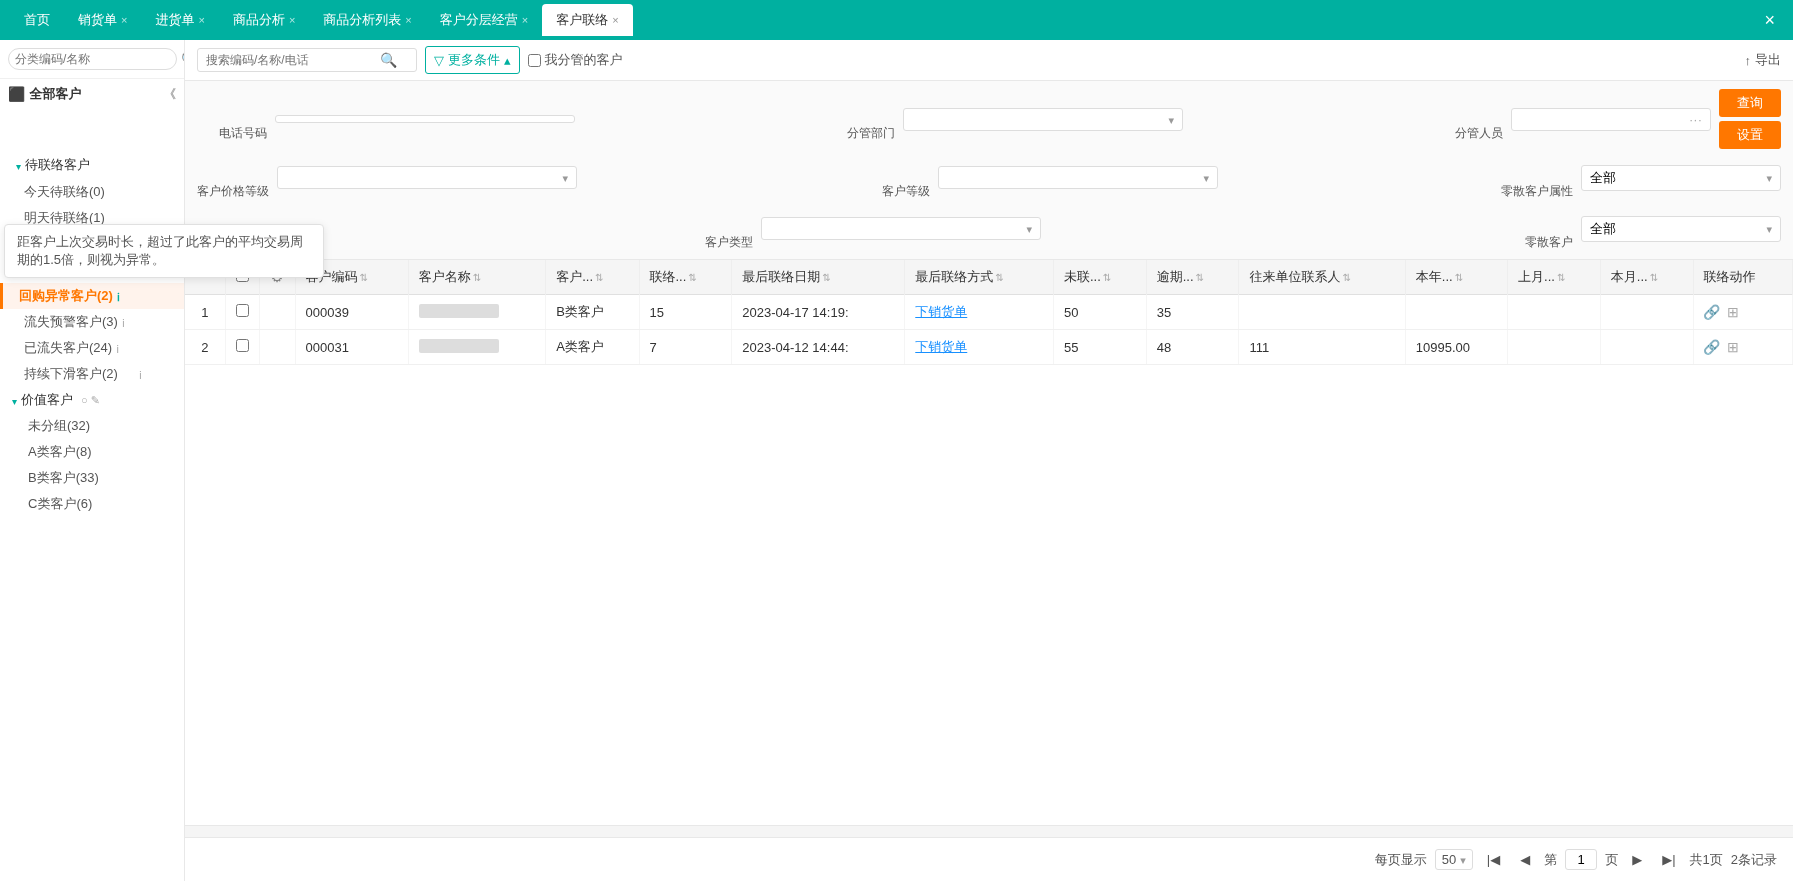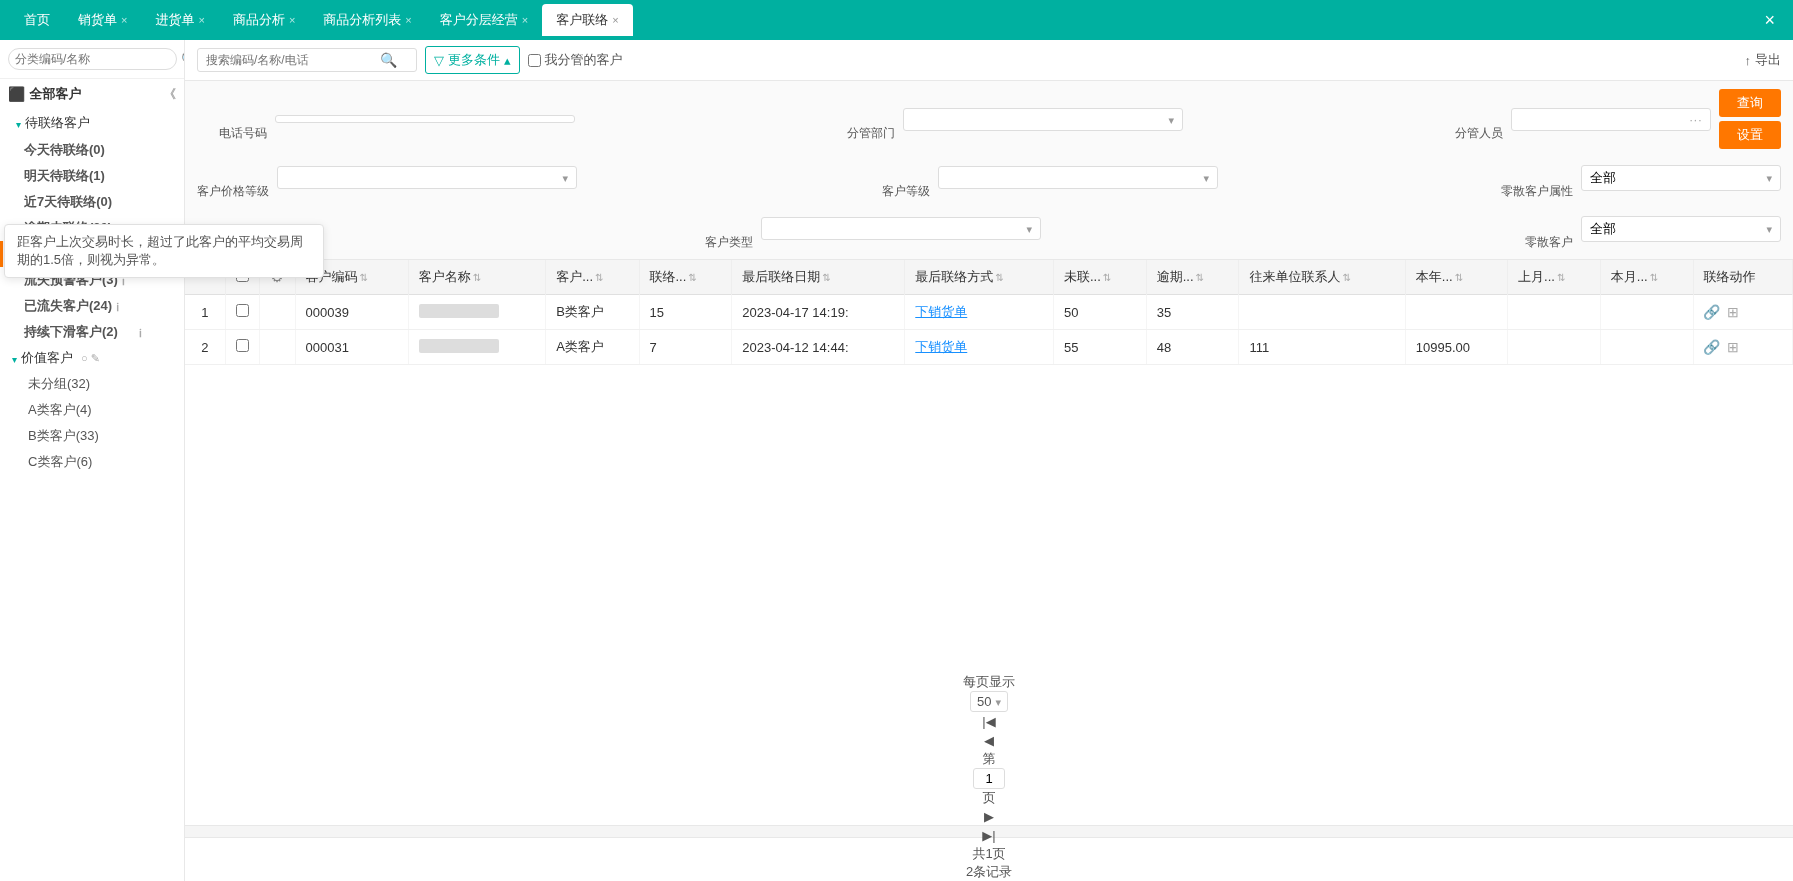--- a/index.html
+++ b/index.html
@@ -89,27 +89,27 @@
       cursor: pointer;
     }
     .sidebar-group-header {
       padding: 5px 8px 5px 16px;
       color: #333;
       cursor: pointer;
       display: flex;
       align-items: center;
       gap: 4px;
       font-size: 12px;
+      margin-top: 42px;
     }
     .sidebar-item {
       padding: 4px 8px 4px 24px;
       color: #555;
       cursor: pointer;
       font-size: 12px;
-      font-weight: bold;
     }
     .sidebar-item.active { background: #fff3ec; color: #ff7700; font-weight: bold; border-left: 3px solid #ff7700; }
     .sidebar-item-value { padding: 4px 8px 4px 28px; color: #555; cursor: pointer; font-size: 12px; }
     .group-label {
       padding: 4px 8px 4px 12px;
       color: #333;
       cursor: pointer;
       font-size: 12px;
       display: flex;
       align-items: center;
@@ -296,23 +296,23 @@
 
     
     .pagination {
       height: 44px;
       background: white;
       border-top: 1px solid #e8e8e8;
       display: flex;
       align-items: center;
       justify-content: flex-end;
       padding: 0 16px;
+      gap: 8px;
       font-size: 12px;
       color: #555;
-      flex-direction: column;
     }
     .page-size-select {
       display: flex;
       align-items: center;
       border: 1px solid #ddd;
       border-radius: 3px;
       padding: 2px 6px;
       gap: 4px;
       cursor: pointer;
     }
@@ -446,21 +446,21 @@
     </div>
     <div class="group-label">
       <span class="caret-down"></span>
       <span>价值客户</span>
       <span style="margin-left:4px; color:#aaa; font-size:11px;">○ ✎</span>
     </div>
     <div class="sidebar-item-value">
       <span>未分组(32)</span>
     </div>
     <div class="sidebar-item-value">
-      <span>A类客户(4)</span>
+      <span>A类客户(8)</span>
     </div>
     <div class="sidebar-item-value">
       <span>B类客户(33)</span>
     </div>
     <div class="sidebar-item-value">
       <span>C类客户(6)</span>
     </div>
   </div>
 
   <div class="content-area">

